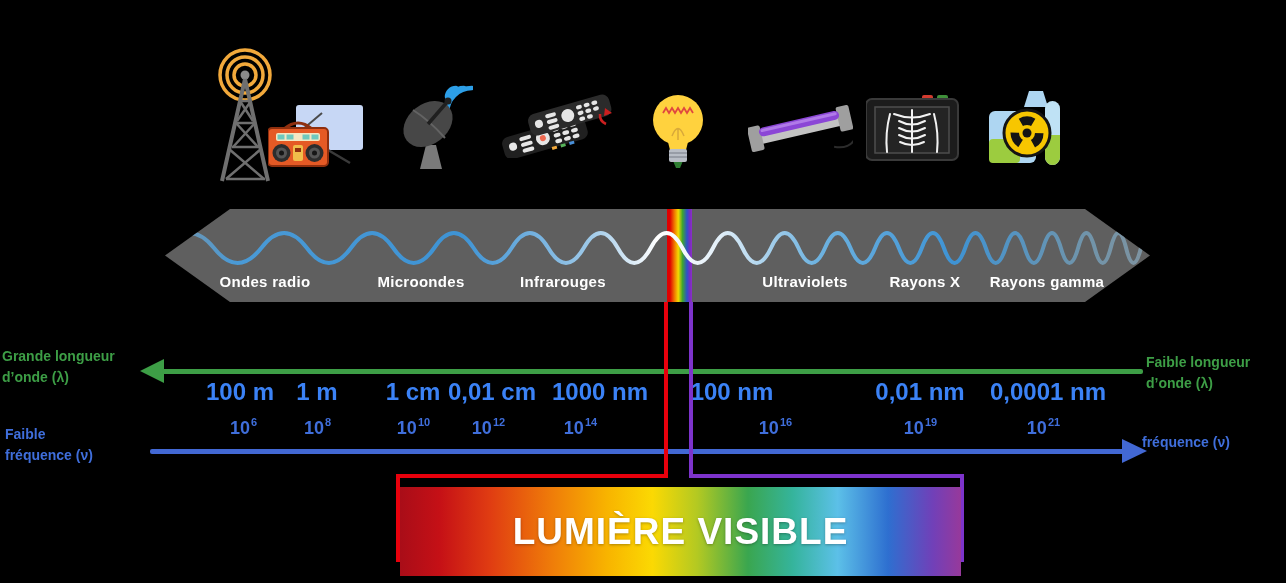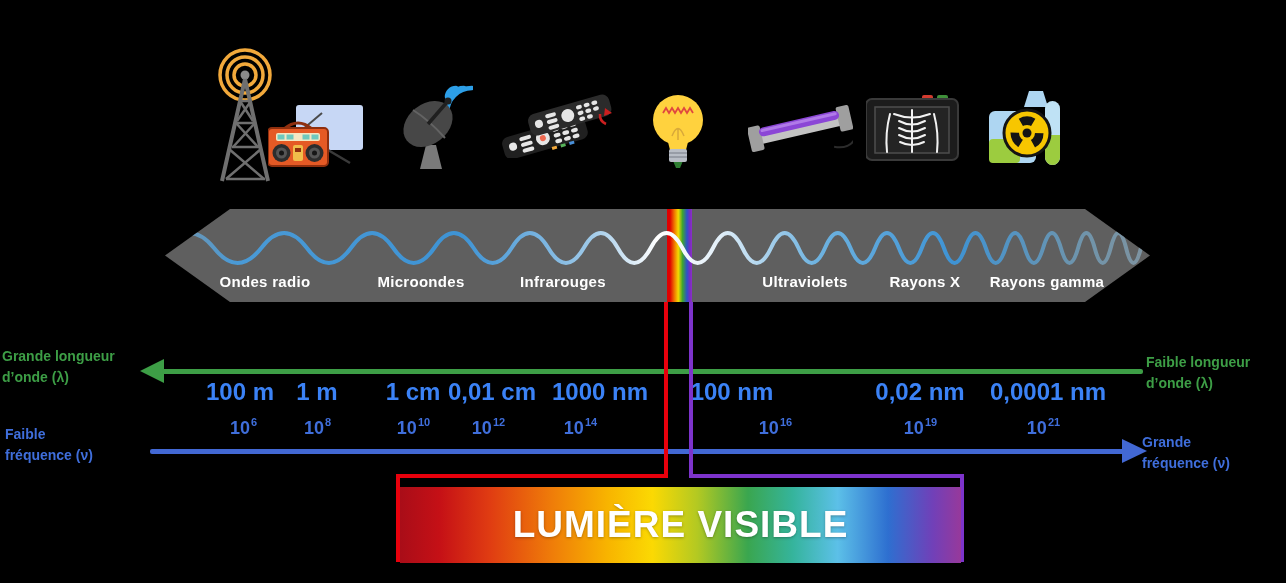--- a/index.html
+++ b/index.html
@@ -31,21 +31,21 @@
   .fq-line{position:absolute;left:150px;top:449px;width:975px;height:5px;background:#4268d4;border-radius:2px;}
   .fq-arrow{position:absolute;left:1122px;top:439px;width:0;height:0;
         border-top:12.5px solid transparent;border-bottom:12.5px solid transparent;border-left:25px solid #4268d4;}
   .fq-val{position:absolute;top:417px;transform:translateX(-50%);color:#3f6edb;font-size:18px;white-space:nowrap;}
   .fq-val sup{font-size:11px;position:relative;top:-1px;left:1px;}
 
   
   .overlay{position:absolute;left:0;top:0;pointer-events:none;}
 
   
-  .banner{position:absolute;left:400px;top:487px;width:561px;height:76px;display:flex;align-items:center;justify-content:center;
+  .banner{position:absolute;left:400px;top:487px;width:561px;height:89px;display:flex;align-items:center;justify-content:center;
         background:linear-gradient(90deg,#a90d18 0%,#c51016 7%,#e03c12 16%,#ef7c09 27%,#f8b400 37%,#fbd903 45%,#b3c922 53%,#3aa64f 62%,#35b49c 70%,#5cc0e8 78%,#2e6fd0 87%,#7140b8 95%,#97399b 100%);}
   .banner-text{color:#fff;font-size:37px;letter-spacing:1px;text-shadow:0 1px 3px rgba(0,0,0,.3);}
 </style>
 </head>
 <body>
 
 <div class="stage">
 
   <div class="icon" style="left:198px;top:45px">
     <svg width="95" height="140" viewBox="0 0 95 140">
@@ -234,21 +234,21 @@
   </div>
 
   <div class="wl-arrow"></div>
   <div class="wl-line"></div>
   <span class="wl-val" style="left:240px">100 m</span>
   <span class="wl-val" style="left:317px">1 m</span>
   <span class="wl-val" style="left:413px">1 cm</span>
   <span class="wl-val" style="left:492px">0,01 cm</span>
   <span class="wl-val" style="left:600px">1000 nm</span>
   <span class="wl-val" style="left:732px">100 nm</span>
-  <span class="wl-val" style="left:920px">0,02 nm</span>
+  <span class="wl-val" style="left:920px">0,01 nm</span>
   <span class="wl-val" style="left:1048px">0,0001 nm</span>
   <div class="axis-side green" style="left:2px;top:346px;width:158px">
     <div>Grande longueur</div>
     <div>d’onde (λ)</div>
   </div>
   <div class="axis-side green" style="left:1146px;top:352px;width:140px">
     <div>Faible longueur</div>
     <div>d’onde (λ)</div>
   </div>
 
@@ -260,21 +260,20 @@
   <span class="fq-val" style="left:488px"><span>10</span><sup>12</sup></span>
   <span class="fq-val" style="left:580px"><span>10</span><sup>14</sup></span>
   <span class="fq-val" style="left:775px"><span>10</span><sup>16</sup></span>
   <span class="fq-val" style="left:920px"><span>10</span><sup>19</sup></span>
   <span class="fq-val" style="left:1043px"><span>10</span><sup>21</sup></span>
   <div class="axis-side blue" style="left:5px;top:424px;width:158px">
     <div>Faible</div>
     <div>fréquence (ν)</div>
   </div>
   <div class="axis-side blue" style="left:1142px;top:432px;width:144px">
-    <div>Grande</div>
     <div>fréquence (ν)</div>
   </div>
 
   <svg class="overlay" width="1286" height="583">
     <polyline points="666,302 666,476 398,476 398,562" fill="none" stroke-width="4" stroke="#e8000c"></polyline>
     <polyline points="691,302 691,476 962,476 962,562" fill="none" stroke-width="4" stroke="#7d33cb"></polyline>
   </svg>
 
   <div class="banner">
     <span class="banner-text">LUMIÈRE VISIBLE</span>

